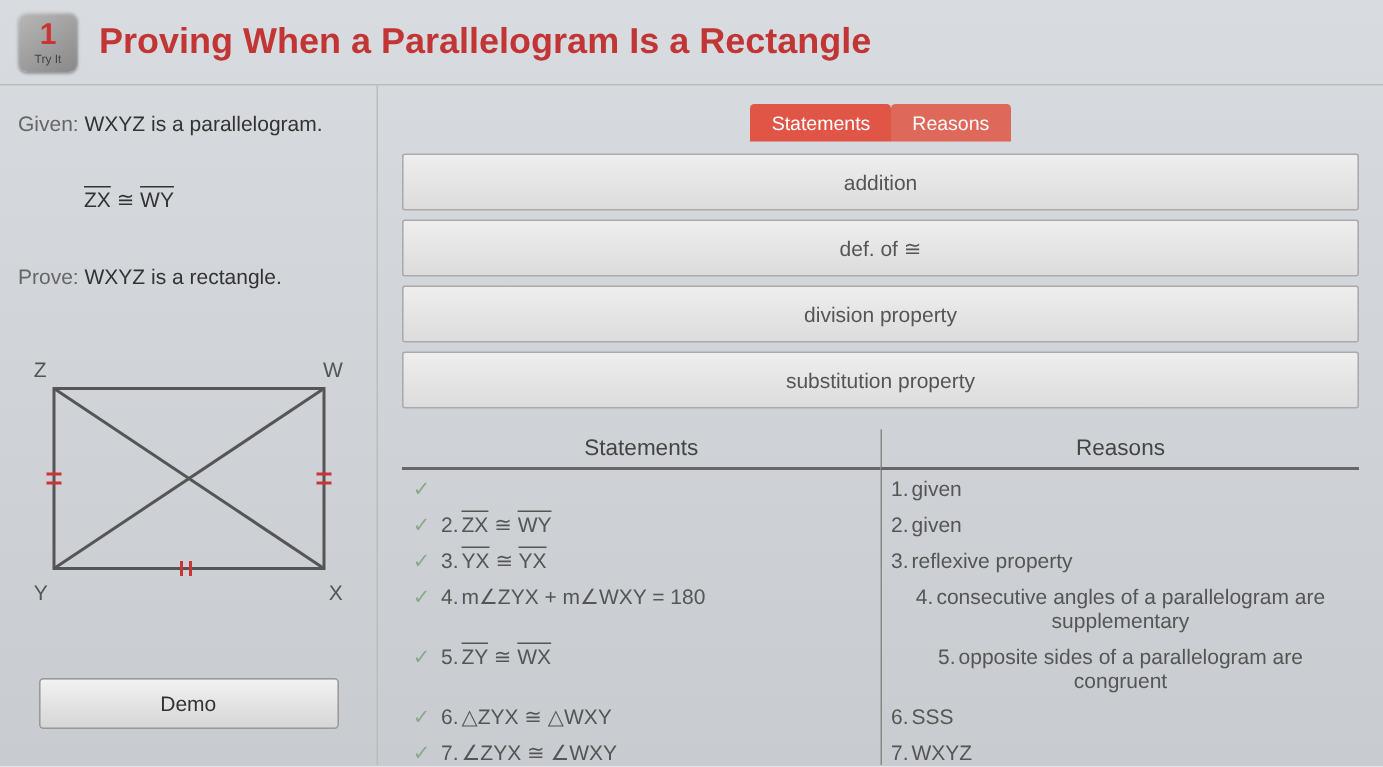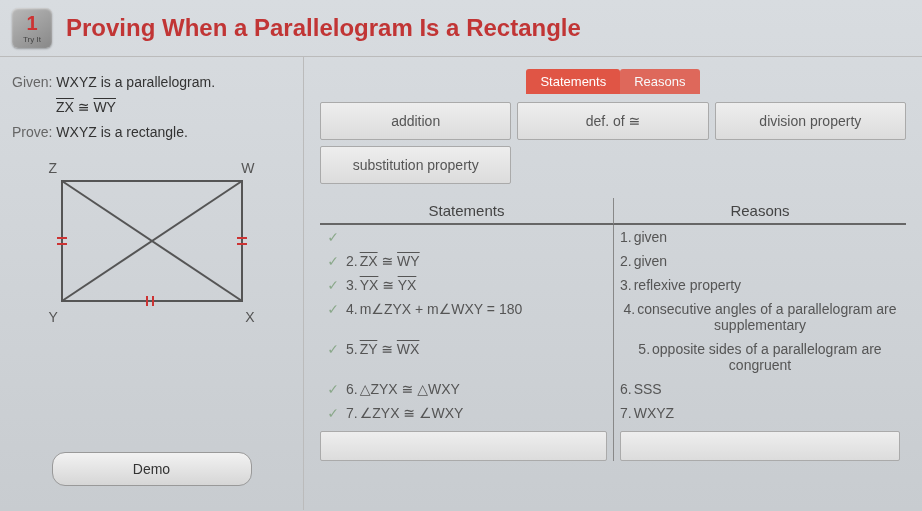--- a/index.html
+++ b/index.html
@@ -36,44 +36,45 @@
     font-size: 24px;
     font-weight: bold;
     color: #c13535;
     text-align: right;
   }
   .main {
     display: flex;
     height: calc(100% - 58px);
   }
   .left {
-    width: 304px;
+    width: 252px;
     padding: 14px 12px;
     border-right: 1px solid #bbb;
     font-size: 14px;
     display:flex;
     flex-direction:column;
+    gap:26px;
   }
   .left .given-label { color:#666; }
   .left .line { margin: 3px 0 6px 0; }
   .ov { text-decoration: overline; }
   .diagram {
     margin: 14px auto 0 auto;
     width: 210px;
   }
   .demo-btn {
     margin-top: auto;
     margin-bottom: 10px;
     align-self: center;
     width: 200px;
     padding: 8px 0;
     text-align: center;
     background: linear-gradient(180deg,#f2f2f2,#d6d6d6);
     border: 1px solid #999;
-    border-radius: 13px;
+    border-radius: 3px;
     font-size: 14px;
     cursor: pointer;
   }
   .right {
     flex: 1;
     padding: 12px 16px;
     overflow: auto;
     text-align: center;
   }
   .tabs { margin-bottom: 8px; }
@@ -88,21 +89,21 @@
     background: #e05545;
     color: #fff;
   }
   .tab.inactive {
     background: #e05545;
     color: #fff;
     opacity: .85;
   }
   .tile-grid {
     display: grid;
-    grid-template-columns: 1fr 1fr 1fr;
+    grid-template-columns: 1fr;
     gap: 6px;
     margin-bottom: 14px;
   }
   .tile {
     background: linear-gradient(180deg,#eeeeee,#dcdcdc);
     border: 1px solid #aaa;
     padding: 10px 12px;
     font-size: 14px;
     color: #555;
     cursor: grab;

